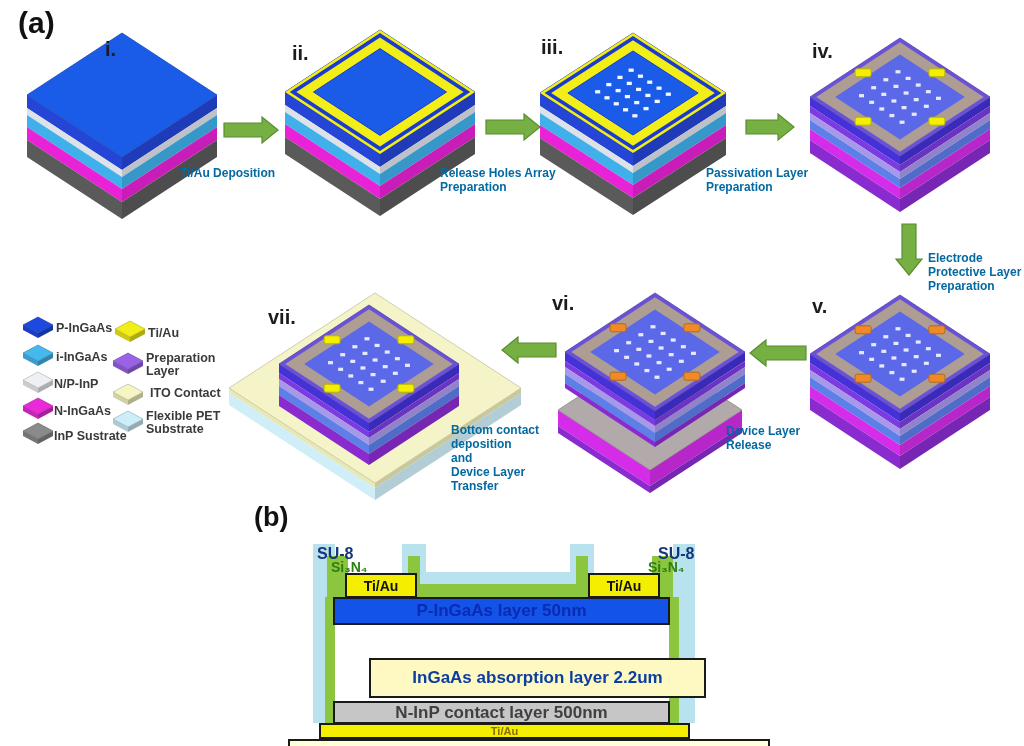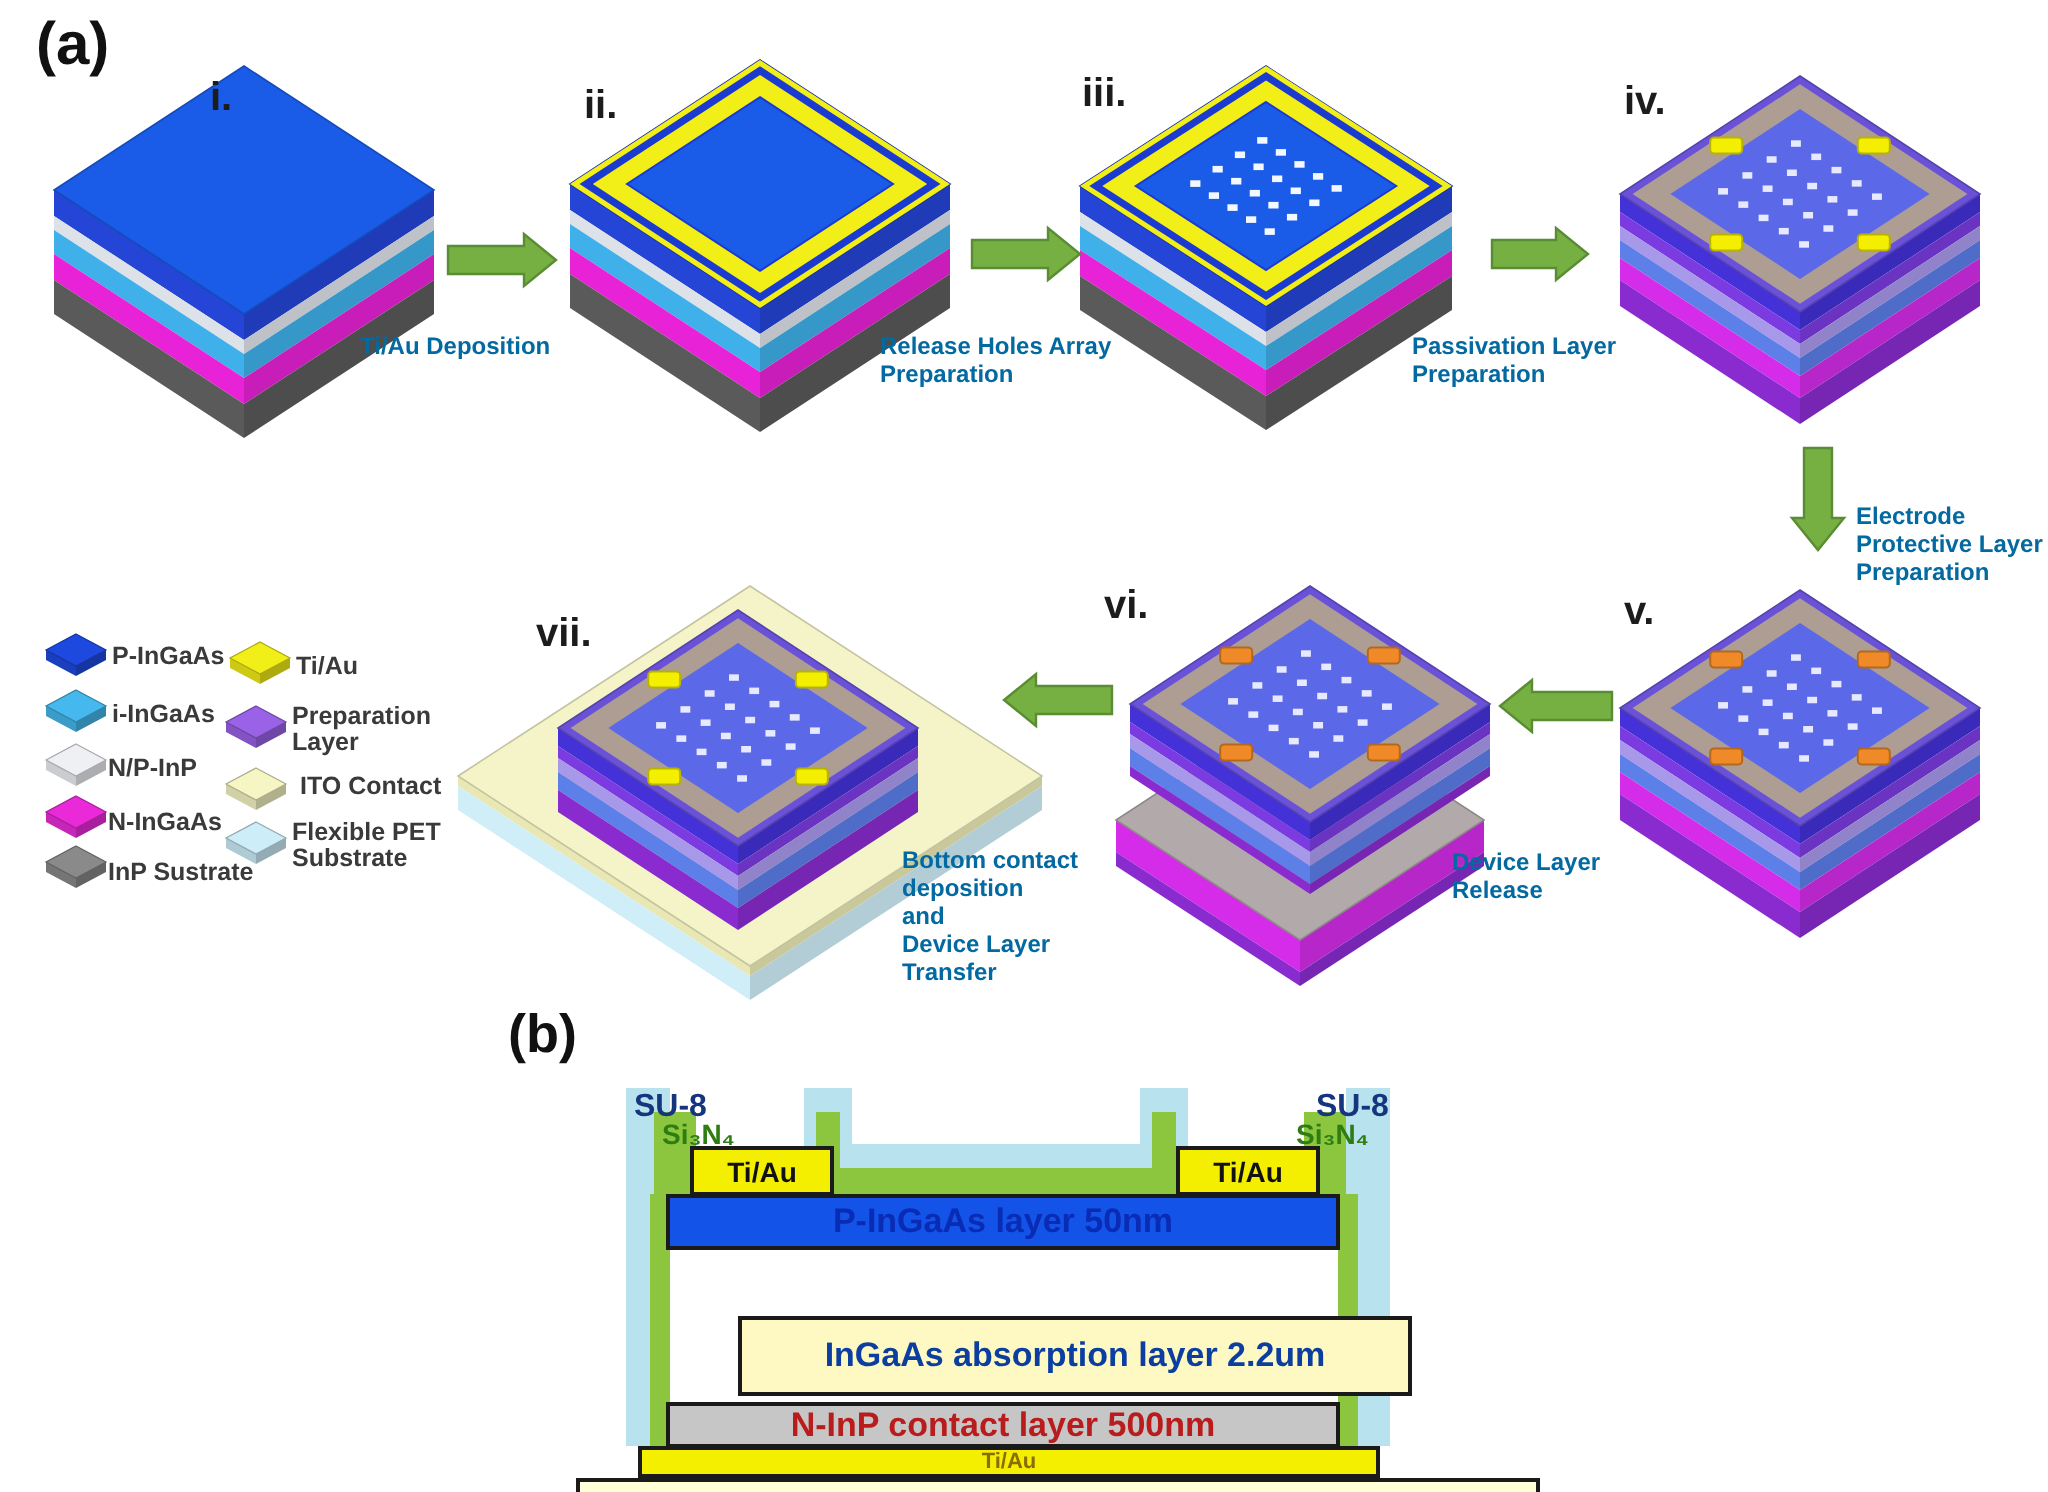--- a/index.html
+++ b/index.html
@@ -367,18 +367,18 @@
   <div class="btag su8tag" style="left:317px;top:545px">SU-8</div>
   <div class="btag su8tag" style="left:658px;top:545px">SU-8</div>
   <div class="btag sintag" style="left:331px;top:559px">Si₃N₄</div>
   <div class="btag sintag" style="left:648px;top:559px">Si₃N₄</div>
 
   <div class="bpad" style="left: 345px; top: 573px; width: 72px; height: 25px; background: rgb(244, 238, 0);">Ti/Au</div>
   <div class="bpad" style="left: 588px; top: 573px; width: 72px; height: 25px; background: rgb(244, 238, 0);">Ti/Au</div>
 
   <div class="blayer" style="left: 333px; top: 597px; width: 337px; height: 28px; background: rgb(19, 83, 232); color: rgb(10, 43, 180);">P-InGaAs layer 50nm</div>
   <div class="blayer" style="left: 333px; top: 658px; width: 337px; height: 40px; background: #fef9c3; color: rgb(11, 62, 160); margin-left: 36px;">InGaAs absorption layer 2.2um</div>
-  <div class="blayer" style="left: 333px; top: 701px; width: 337px; height: 23px; background: rgb(198, 198, 198); color: #b91c1c;">N-InP contact layer 500nm</div>
+  <div class="blayer" style="left: 333px; top: 701px; width: 337px; height: 23px; background: rgb(198, 198, 198); color: #404040;">N-InP contact layer 500nm</div>
 
   <div class="bstrip" style="left: 319px; top: 723px; width: 371px; height: 16px; background: rgb(244, 238, 0);">Ti/Au</div>
   <div class="bbox" style="left: 288px; top: 739px; width: 482px; height: 10px; background: rgb(255, 255, 216);"></div>
 
 </div>
 
 </body></html>

